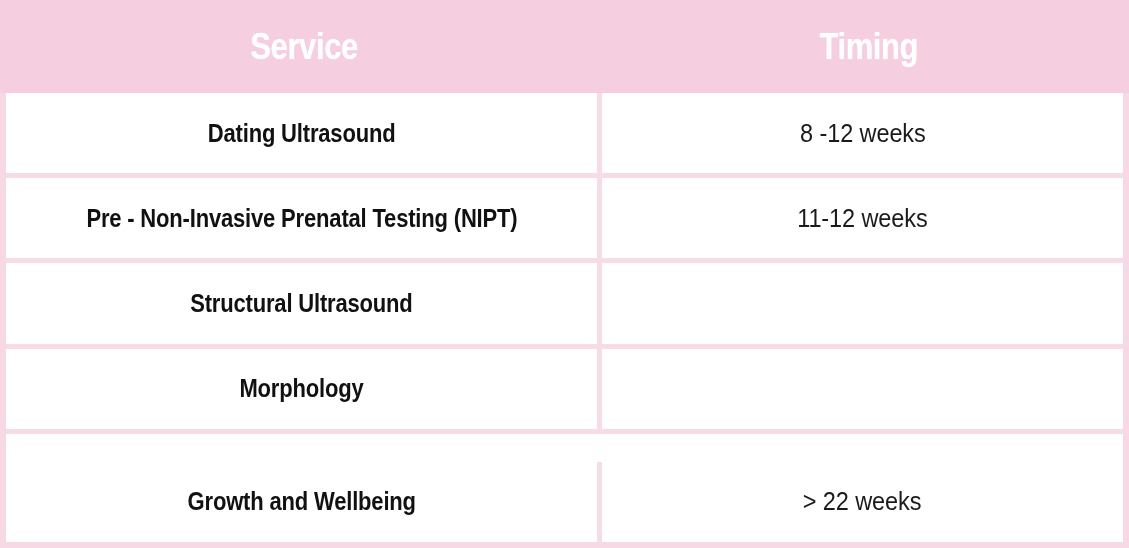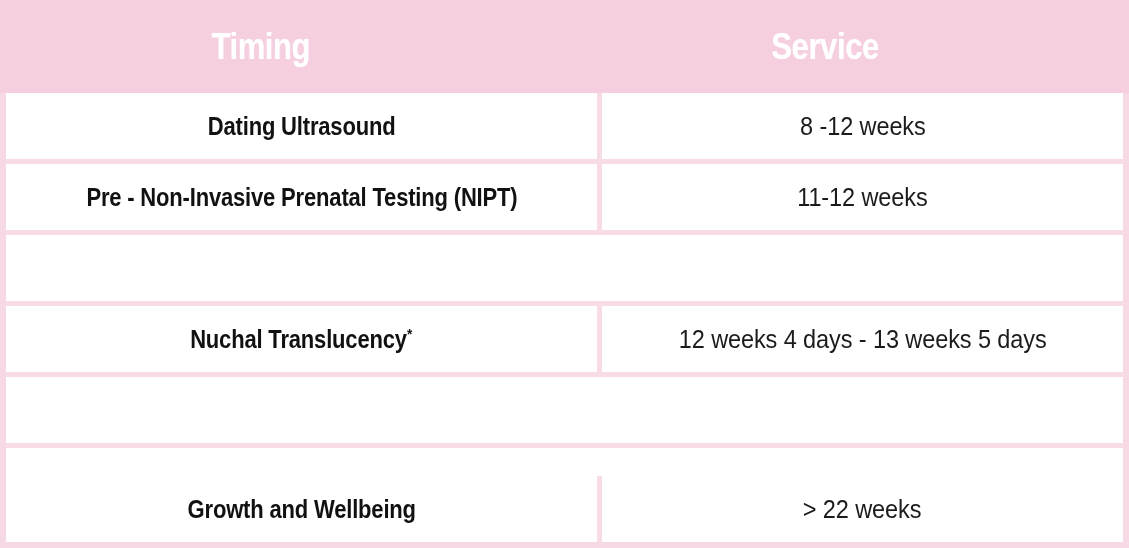--- a/index.html
+++ b/index.html
@@ -117,25 +117,25 @@
     white-space: nowrap;
     text-align: center;
   }
 </style>
 </head>
 <body>
 
 <div class="table-wrap">
 
   <div class="thead">
+    <div class="th th-service">
+      <span class="th-text">Service</span>
+    </div>
     <div class="th th-timing">
       <span class="th-text">Timing</span>
-    </div>
-    <div class="th th-service">
-      <span class="th-text">Service</span>
     </div>
   </div>
 
   <div class="tbody">
 
     <div class="tr">
       <div class="td td-service">
         <span class="service-text"><span>Dating Ultrasound</span><span class="sup"></span></span>
       </div>
       <div class="td td-timing">
@@ -146,32 +146,30 @@
     <div class="tr">
       <div class="td td-service">
         <span class="service-text"><span>Pre - Non-Invasive Prenatal Testing (NIPT)</span><span class="sup"></span></span>
       </div>
       <div class="td td-timing">
         <span class="timing-text">11-12 weeks</span>
       </div>
     </div>
 
     <div class="tr">
+      <div class="td td-service">
+        <span class="service-text"><span>Structural Ultrasound</span><span class="sup"></span></span>
+      </div>
     </div>
+
 
     <div class="tr">
       <div class="td td-service">
-        <span class="service-text"><span>Nuchal Translucency</span><span class="sup">*</span></span>
+        <span class="service-text"><span>Morphology</span><span class="sup"></span></span>
       </div>
-      <div class="td td-timing">
-        <span class="timing-text">12 weeks 4 days - 13 weeks 5 days</span>
-      </div>
-    </div>
-
-    <div class="tr">
     </div>
 
     <div class="tr">
       <div class="td td-service">
         <span class="service-text"><span>Growth and Wellbeing</span><span class="sup"></span></span>
       </div>
       <div class="td td-timing">
         <span class="timing-text">&gt; 22 weeks</span>
       </div>
     </div>

